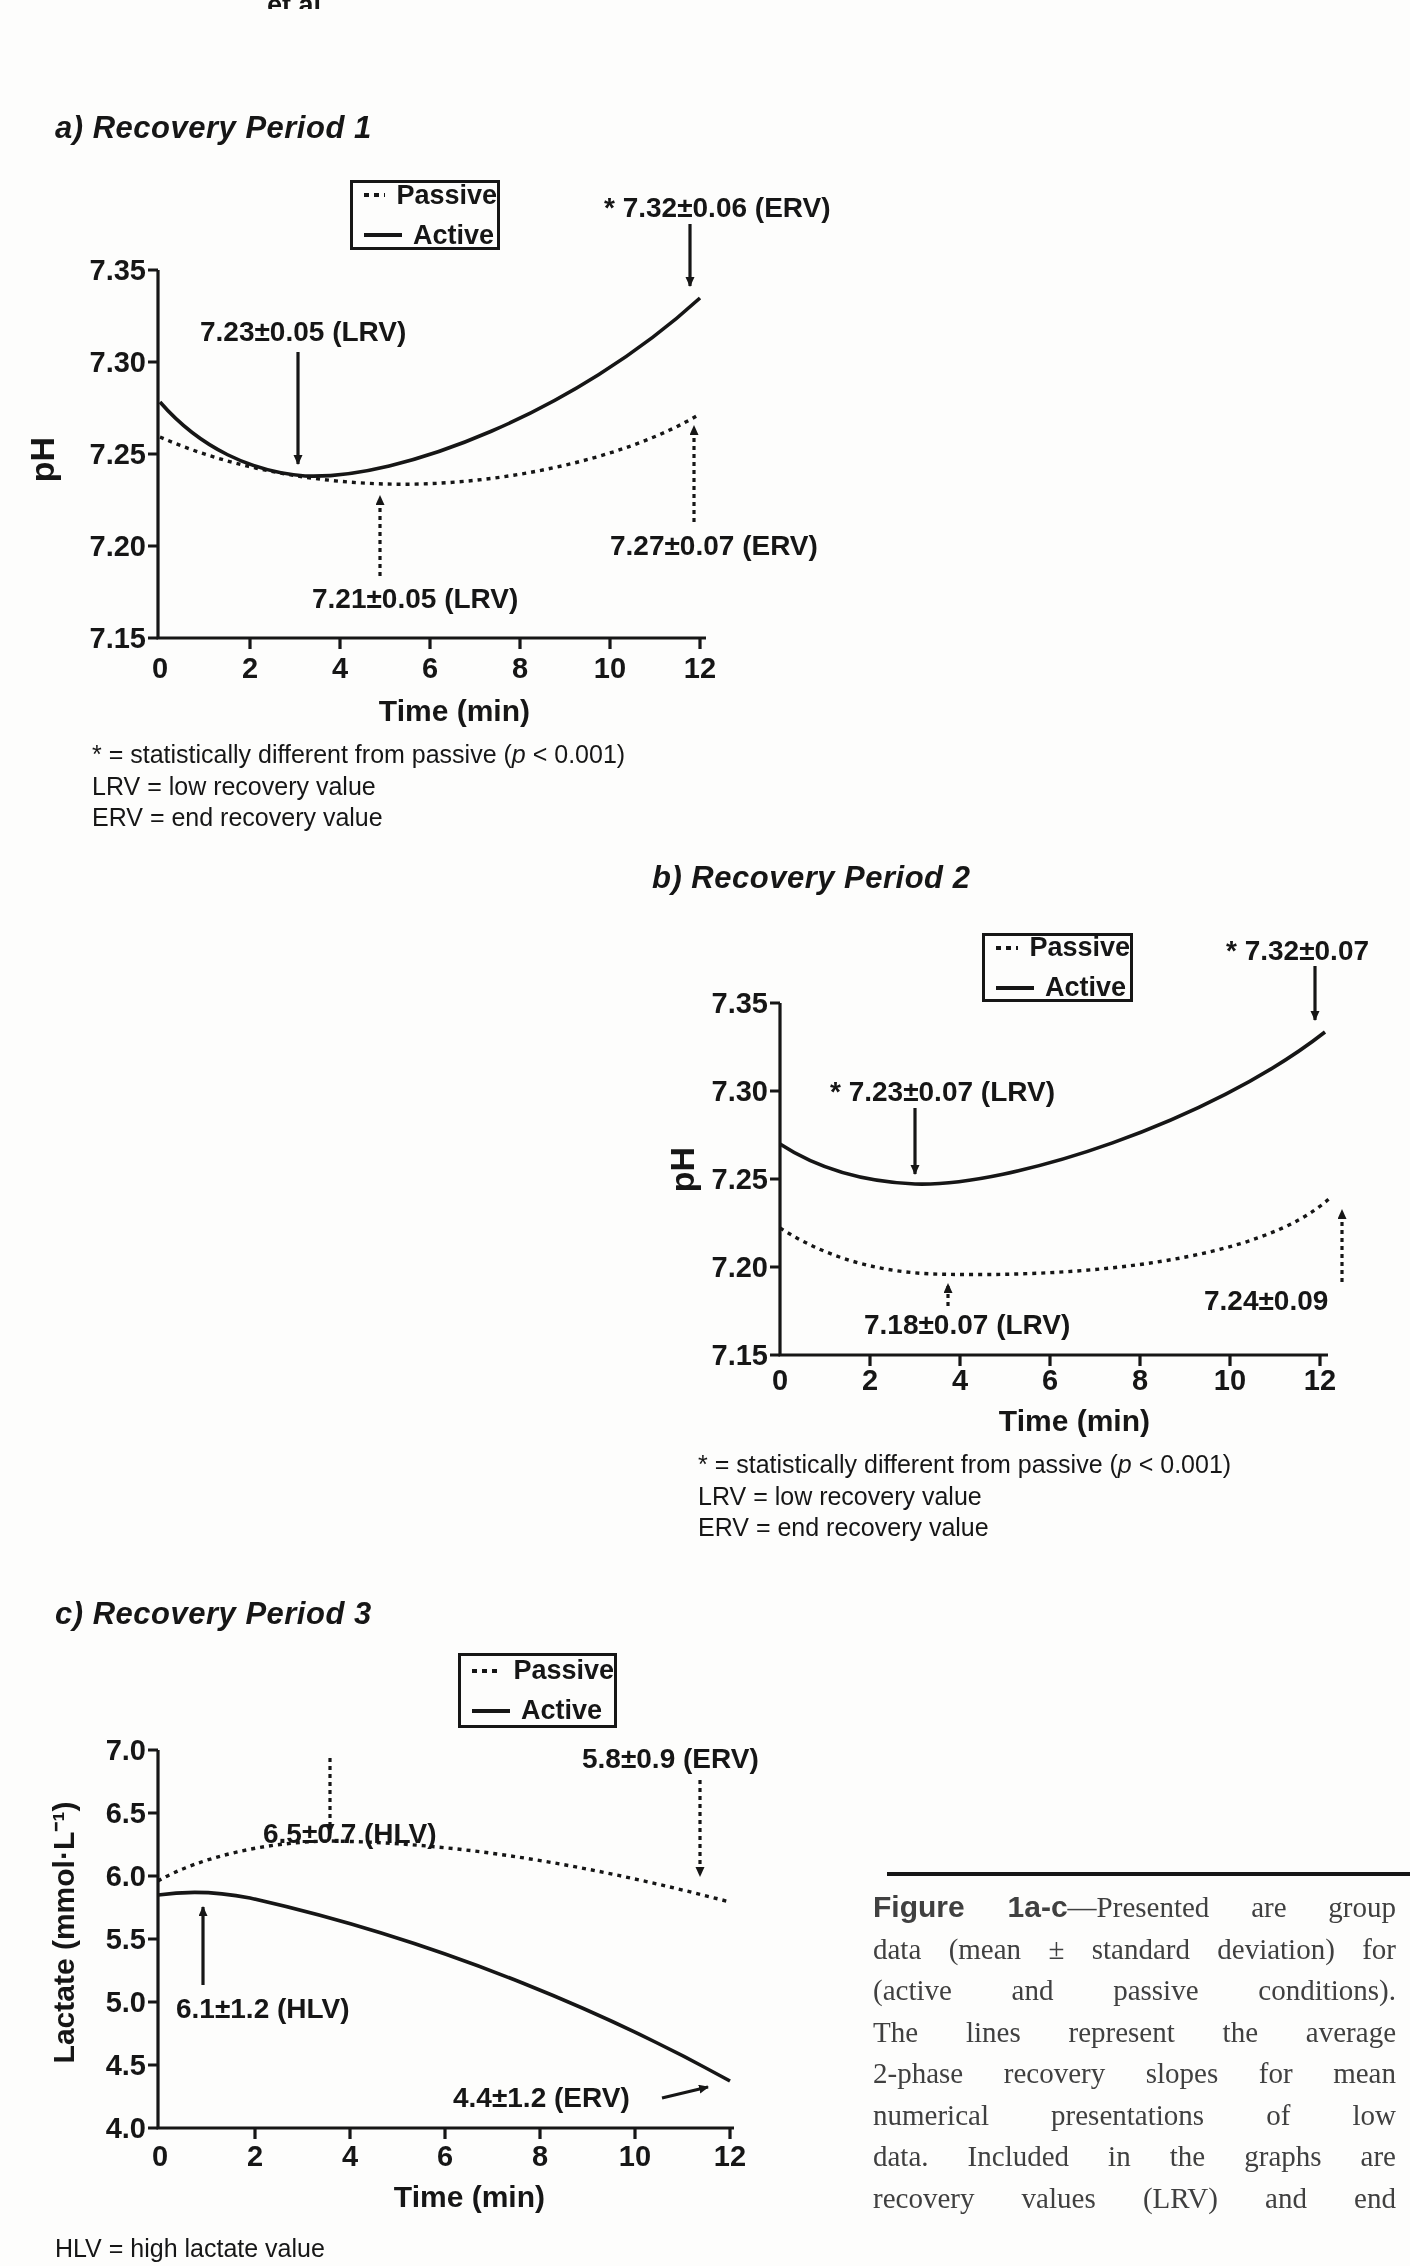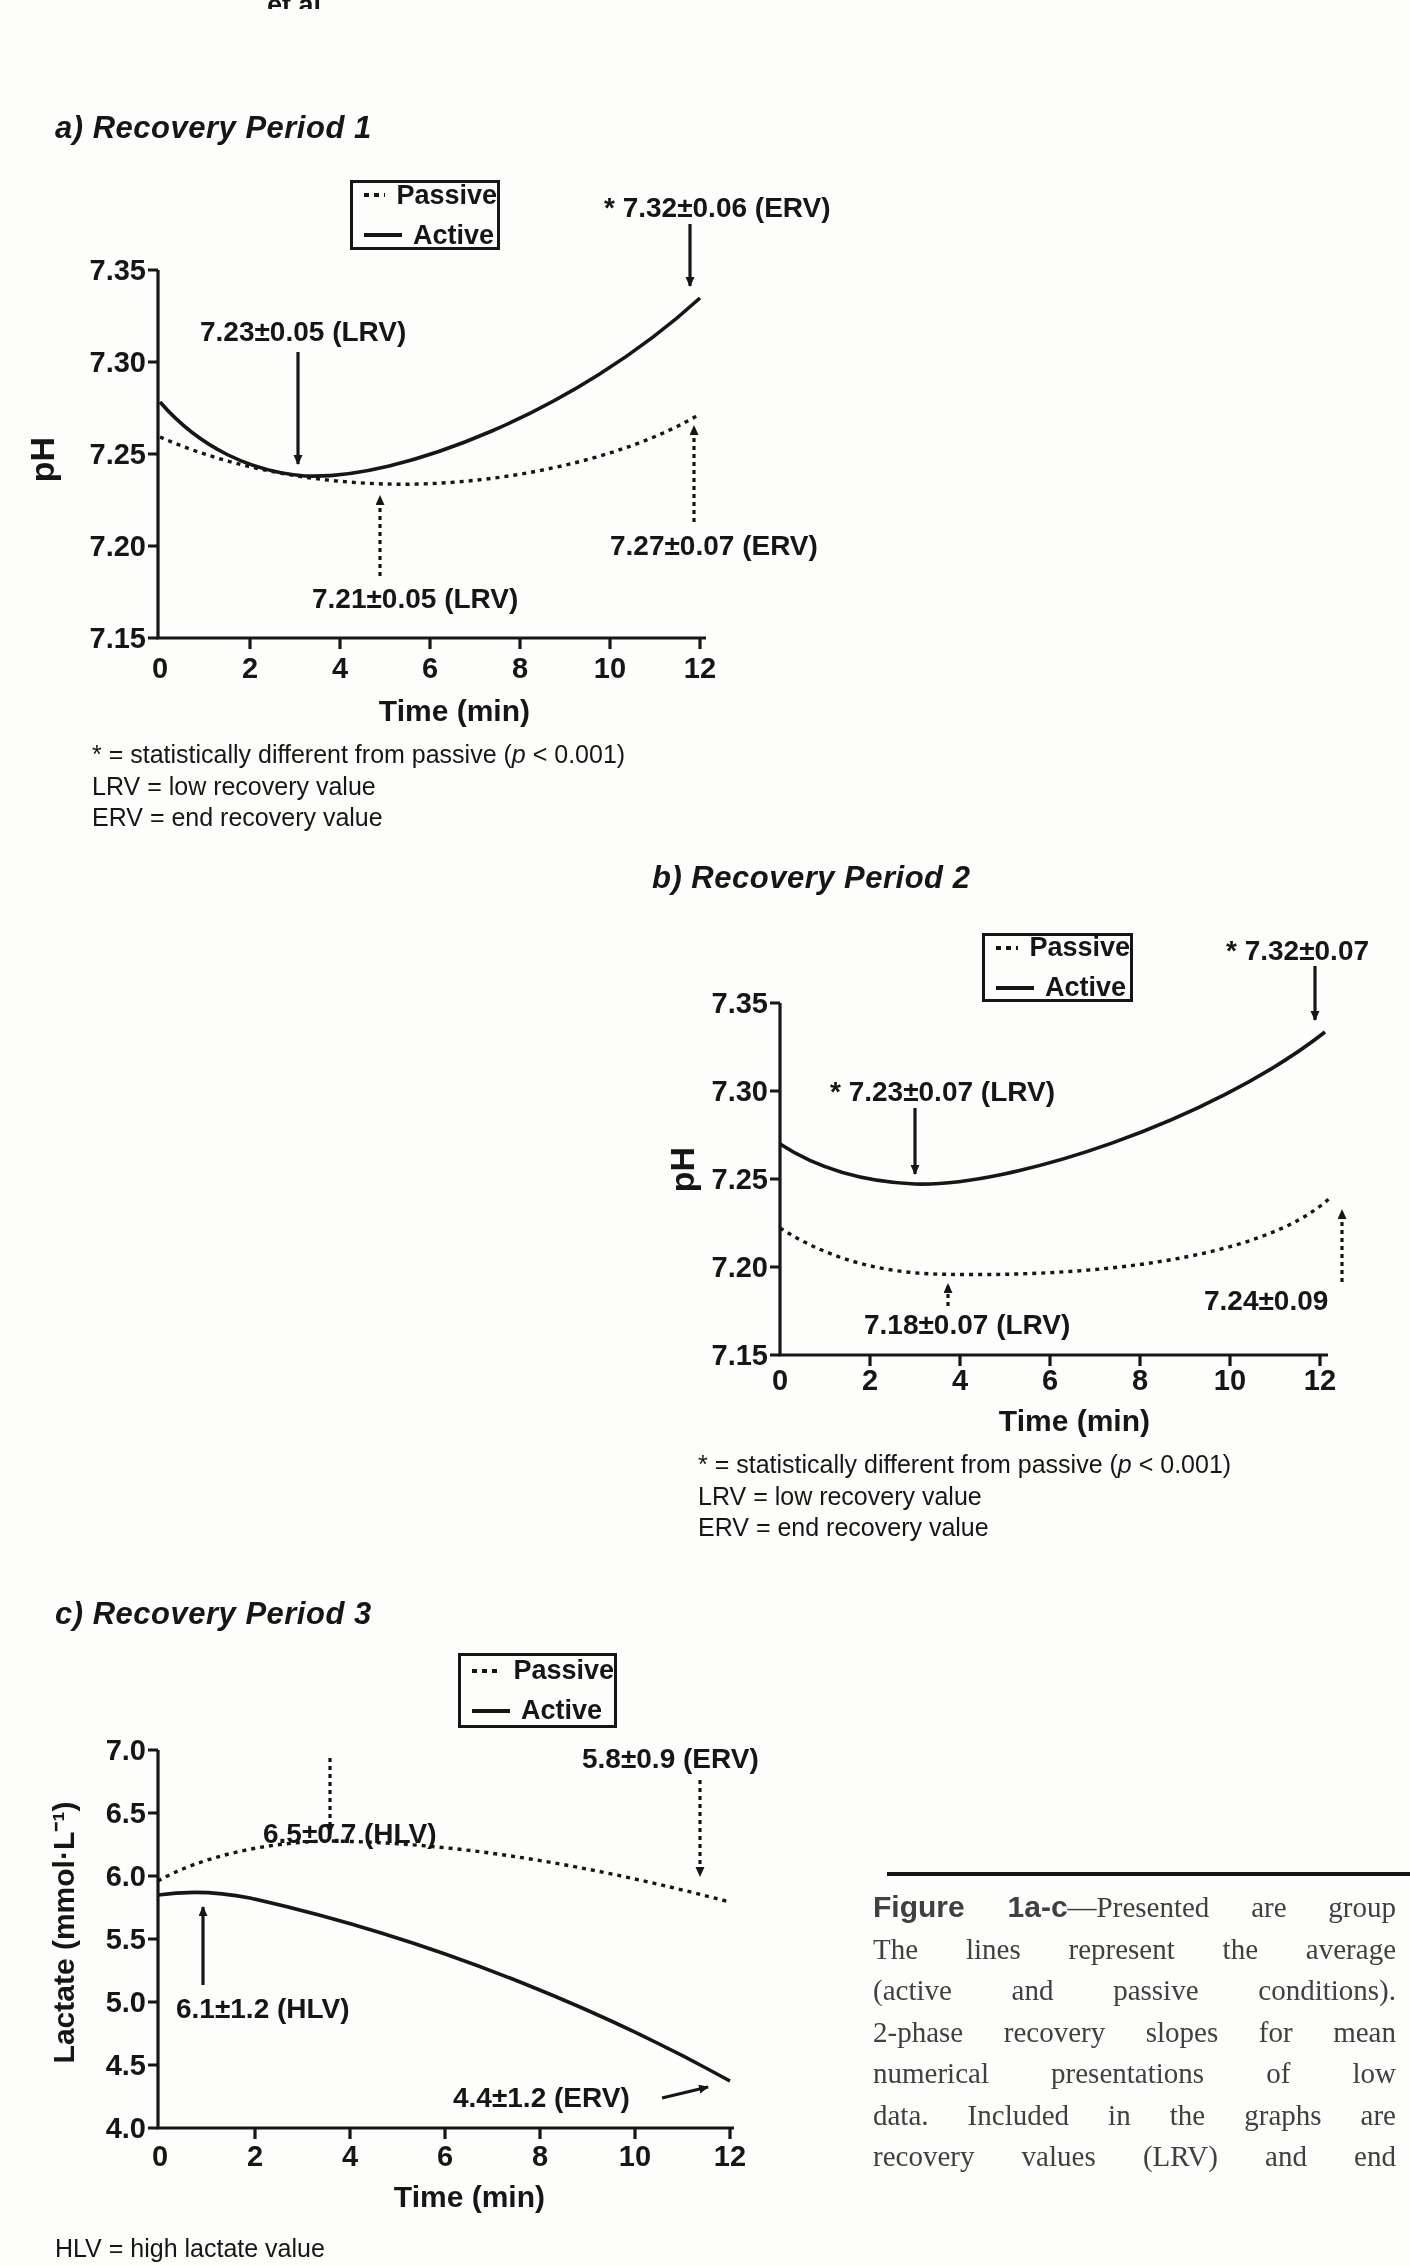--- a/index.html
+++ b/index.html
@@ -208,19 +208,20 @@
 
 <div class="t ann" style="left:263px;top:1818px;">6.5±0.7 (HLV)</div>
 <div class="t ann" style="left:582px;top:1743px;">5.8±0.9 (ERV)</div>
 <div class="t ann" style="left:176px;top:1993px;">6.1±1.2 (HLV)</div>
 <div class="t ann" style="left:453px;top:2082px;">4.4±1.2 (ERV)</div>
 
 <div class="t fn" style="left:55px;top:2234px;">HLV = high lactate value</div>
 
 <div class="caption">
   <div class="cline"><span class="lead">Figure 1a-c</span><span>—Presented are group</span></div>
+  <div class="cline">data (mean ± standard deviation) for</div>
+  <div class="cline">(active and passive conditions).</div>
   <div class="cline">The lines represent the average</div>
-  <div class="cline">(active and passive conditions).</div>
   <div class="cline">2-phase recovery slopes for mean</div>
   <div class="cline">numerical presentations of low</div>
   <div class="cline">data. Included in the graphs are</div>
   <div class="cline">recovery values (LRV) and end</div>
 </div>
 
 </body></html>

